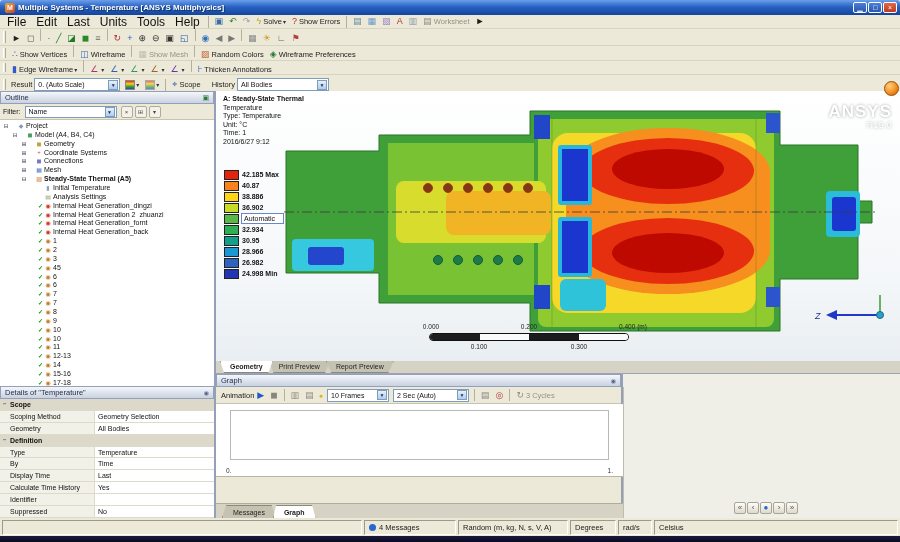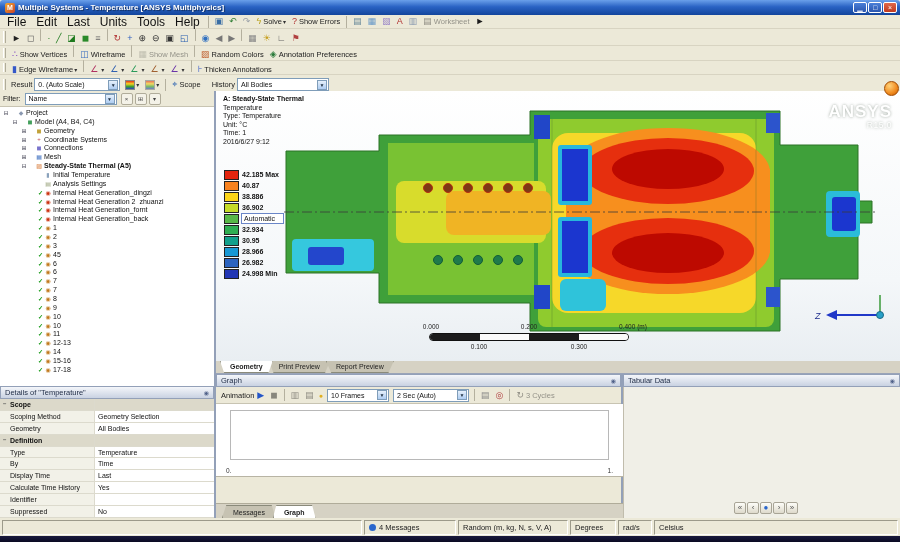--- a/index.html
+++ b/index.html
@@ -264,21 +264,21 @@
           <span class="tbi" style="color: rgb(58, 110, 192);">◫</span>
           <span class="tbl">Wireframe</span>
         </span><span class="tbtn" data-sep="1"></span><span class="tbtn" data-gray="1">
           <span class="tbi" style="color: rgb(138, 138, 126);">▦</span>
           <span class="tbl">Show Mesh</span>
         </span><span class="tbtn" data-sep="1"></span><span class="tbtn">
           <span class="tbi" style="color: rgb(192, 96, 48);">▨</span>
           <span class="tbl">Random Colors</span>
         </span><span class="tbtn">
           <span class="tbi" style="color: rgb(42, 122, 58);">◈</span>
-          <span class="tbl">Annotation Preferences</span>
+          <span class="tbl">Wireframe Preferences</span>
         </span></span>
   </div>
 
   <div class="tbrow tb4">
     <span class="grip"></span>
     <span>
       
     <span class="tbtn" data-ar="1">
           <span class="tbi" style="color: rgb(53, 88, 200);">▮</span>
           <span class="tbl">Edge Wireframe</span>
@@ -322,20 +322,24 @@
       <span class="tbl">Scope</span>
     </span>
     <span class="tbl" style="margin-left:8px">History</span>
     <span class="combo" style="width:92px">
       <span>All Bodies</span>
       <span class="carr">▼</span>
     </span>
   </div>
 
   <div id="outline">
+    <div class="phead">
+      <span>Outline</span>
+      <span class="pin" style="color:#2a7a3a;font-size:7px">▣</span>
+    </div>
     <div class="filterrow">
       <span class="flabel">Filter:</span>
       <span class="combo fcombo">
         <span>Name</span>
         <span class="carr">▼</span>
       </span>
       <span class="fbtn">×</span>
       <span class="fbtn">⊞</span>
       <span class="fbtn">▾</span>
     </div>
@@ -840,24 +844,20 @@
       <span class="ax1">1.</span>
     </div>
     <div class="btabs">
 
     <span class="btab">Messages</span>
         <span class="btab" data-act="1">Graph</span>
       </div>
   </div>
 
   <div id="tabular">
-    <div class="phead">
-      <span>Tabular Data</span>
-      <span class="pin">◉</span>
-    </div>
     <div class="tbody">
       <div class="media">
 
       <span class="mbtn">«</span>
           <span class="mbtn">‹</span>
           <span class="mbtn" style="color: rgb(42, 102, 204);">●</span>
           <span class="mbtn">›</span>
           <span class="mbtn">»</span>
         </div>
     </div>

